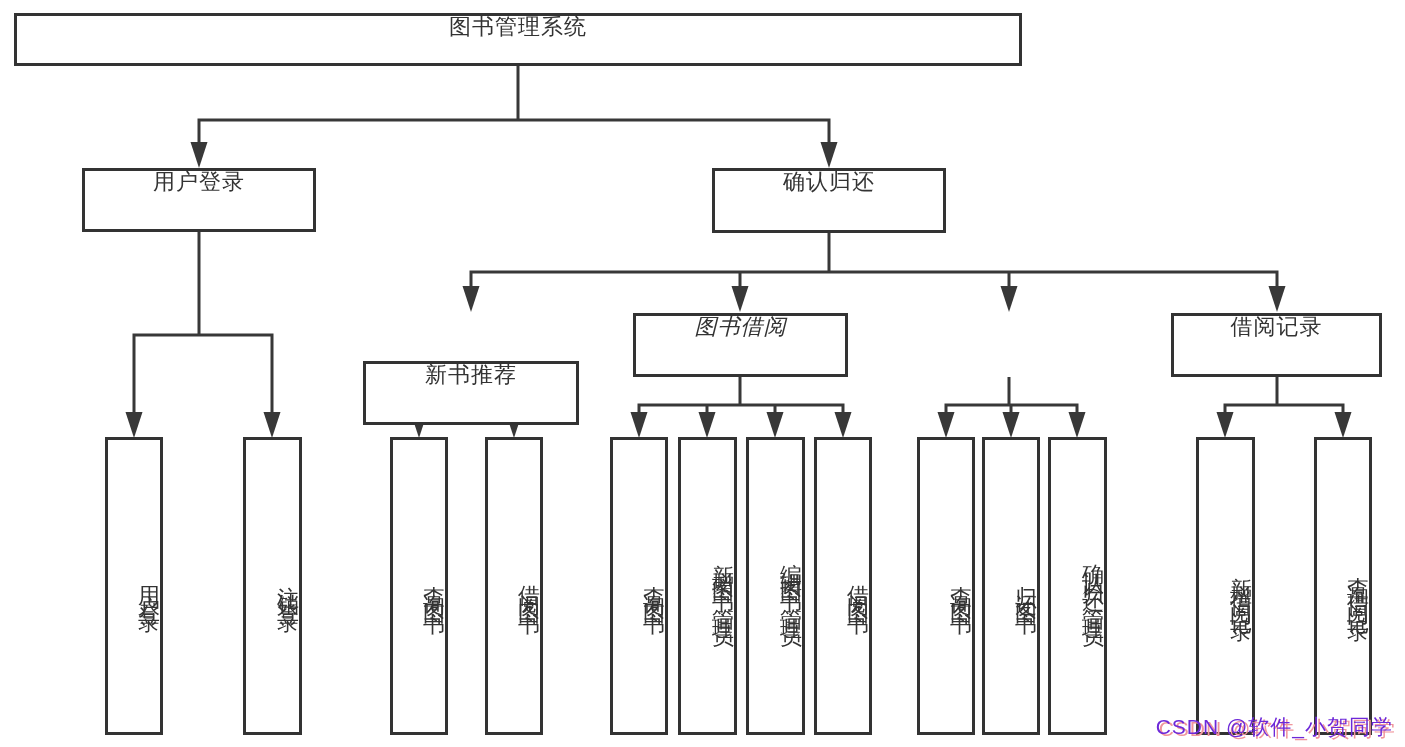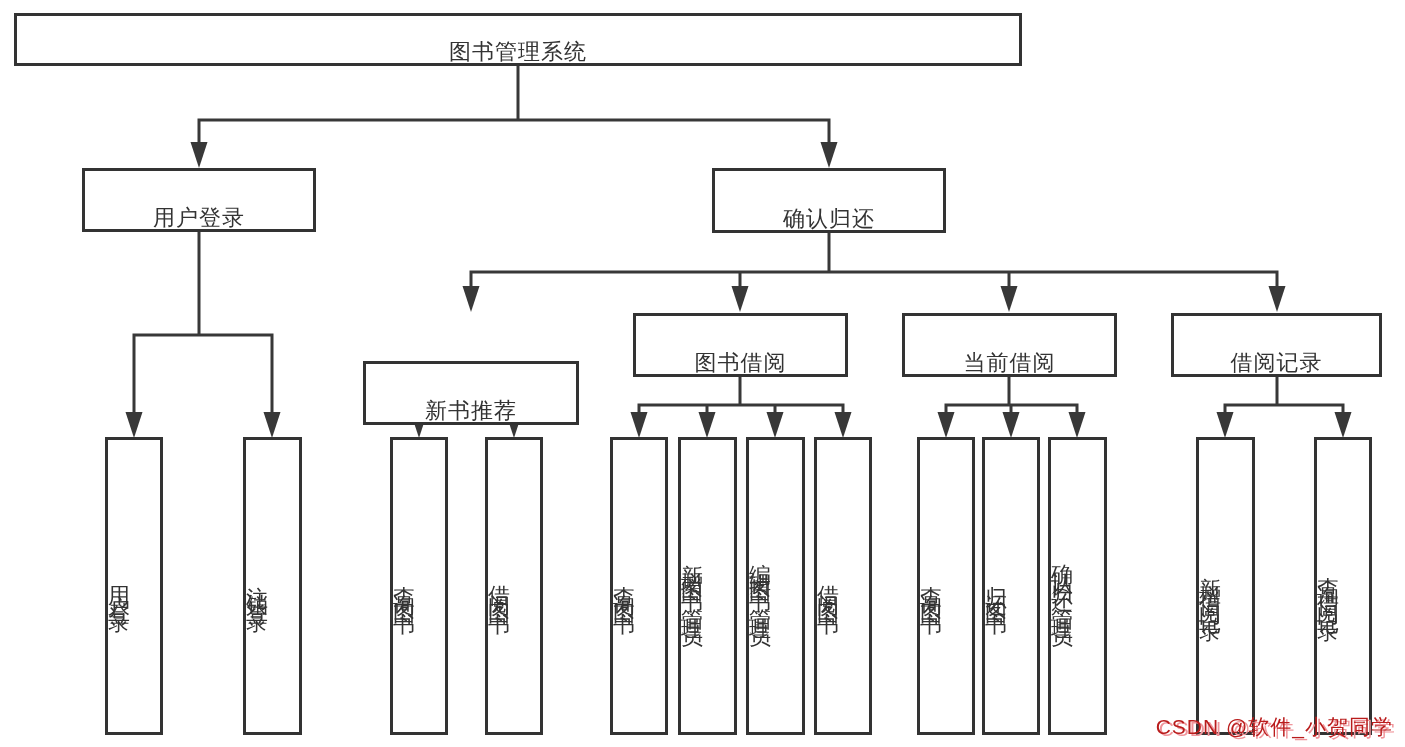--- a/index.html
+++ b/index.html
@@ -17,42 +17,42 @@
     left: 0; top: 0;
     width: 1405px; height: 747px;
     z-index: 0;
   }
   .node {
     position: absolute;
     box-sizing: border-box;
     background: #ffffff;
     border: 3px solid #333333;
     display: flex;
-    align-items: flex-end;
+    align-items: flex-start;
     justify-content: center;
     z-index: 1;
     font-size: 22px;
     line-height: 1;
     letter-spacing: 1px;
     white-space: nowrap;
   }
   .vbox {
     writing-mode: vertical-rl;
     text-orientation: mixed;
     letter-spacing: 9px;
     white-space: normal;
   }
   .watermark {
     position: absolute;
     right: 12px;
     bottom: 6px;
     z-index: 5;
     font-size: 21px;
     letter-spacing: 1px;
-    color: #b91c1c;
+    color: #6d28d9;
     text-shadow: 3px 2px 0 #f0959b;
     white-space: nowrap;
   }
 </style>
 </head>
 <body>
 
 <div class="stage">
 
   <svg class="connector-layer" viewBox="0 0 1405 747" xmlns="http://www.w3.org/2000/svg" aria-hidden="true">
@@ -102,25 +102,22 @@
   <div class="node" style="left:82px; top:168px; width:234px; height:64px;">
     <span>用户登录</span>
   </div>
   <div class="node" style="left:712px; top:168px; width:234px; height:65px;">
     <span>确认归还</span>
   </div>
 
   <div class="node" style="left:363px; top:313px; width:216px; height:64px;margin-top:48px;">
     <span>新书推荐</span>
   </div>
-  <div class="node" style="left:633px; top:313px; width:215px; height:64px;">
+  <div class="node" style="left:633px; top:313px; width:215px; height:64px;font-style:italic;">
     <span>图书借阅</span>
-  </div>
-  <div class="node" style="left:902px; top:313px; width:215px; height:64px;">
-    <span>当前借阅</span>
   </div>
   <div class="node" style="left:1171px; top:313px; width:211px; height:64px;">
     <span>借阅记录</span>
   </div>
 
   <div class="node vbox" style="left:105px; top:437px; width:58px; height:298px;">
     <span>用户登录</span>
   </div>
   <div class="node vbox" style="left:243px; top:437px; width:59px; height:298px;">
     <span>注销登录</span>

